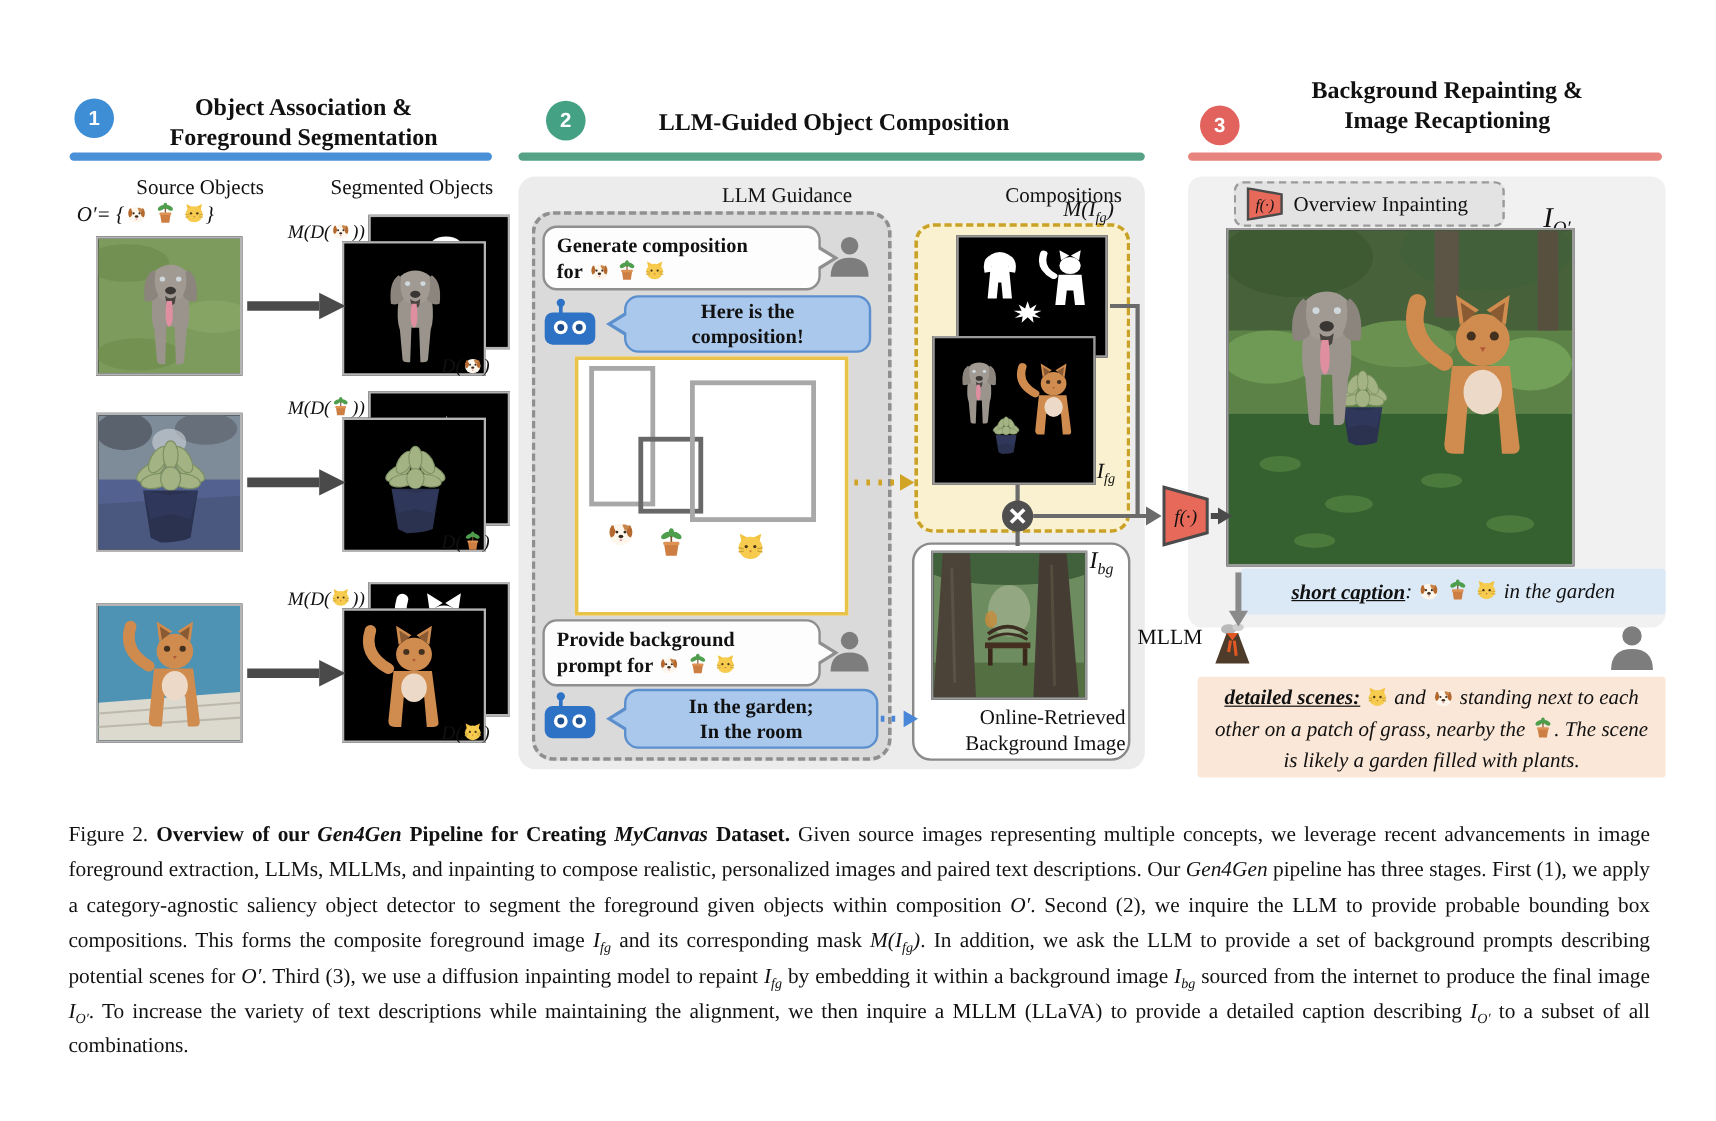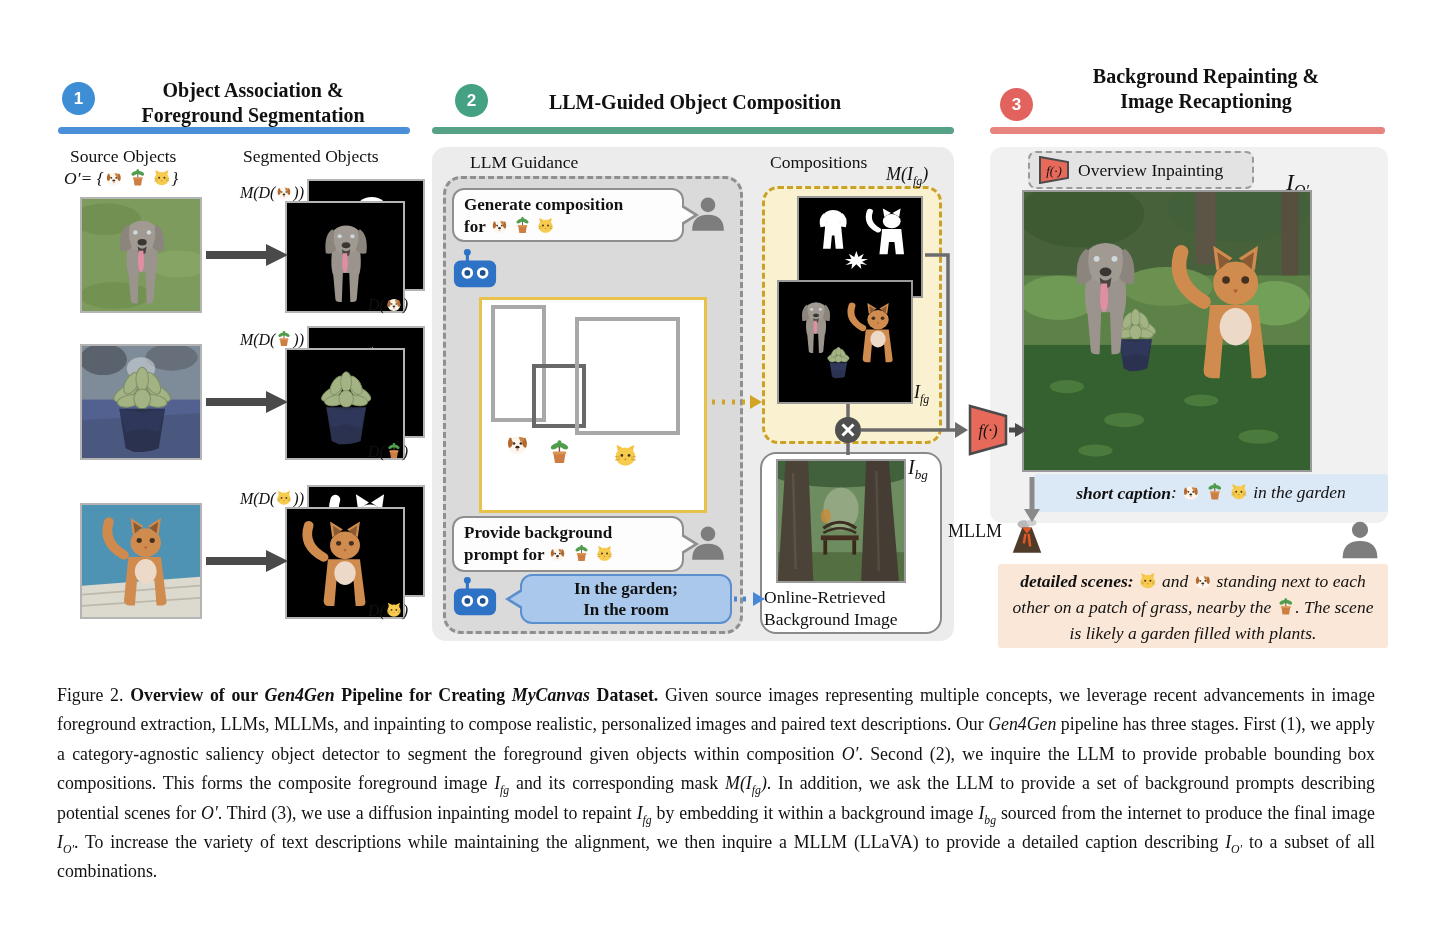--- a/index.html
+++ b/index.html
@@ -4,21 +4,21 @@
 <style>
   html,body{margin:0;padding:0;background:#fff;}
   .page{position:relative;width:1430px;height:934px;background:#ffffff;
         font-family:"Liberation Serif","DejaVu Serif",serif;color:#111;overflow:hidden;}
   .stage-circle{position:absolute;width:33px;height:33px;border-radius:50%;color:#fff;
         font-family:"Liberation Sans","DejaVu Sans",sans-serif;font-size:17px;font-weight:bold;
         display:flex;align-items:center;justify-content:center;}
   .stage-title{position:absolute;font-weight:bold;font-size:20px;line-height:25px;text-align:center;white-space:pre-line;}
   .stage-bar{position:absolute;height:7px;border-radius:4px;}
   .lbl{position:absolute;font-size:17.5px;}
-  .ctr{text-align:left;}
+  .ctr{text-align:right;}
   .math{font-style:italic;}
   sub{font-size:66%;line-height:0;}
   .panel{position:absolute;box-sizing:border-box;}
   .photo{position:absolute;border:2px solid #b4b4b4;box-sizing:border-box;background:#000;}
   .photo svg{display:block;width:100%;height:100%;}
   .bubble{position:absolute;box-sizing:border-box;border-radius:12px;font-weight:bold;font-size:17px;line-height:21.5px;}
   .bub-user{background:#fdfdfd;border:2px solid #8f8f8f;padding:4px 10px;}
   .bub-bot{background:#a9c8ec;border:2px solid #5c8fcd;text-align:center;display:flex;flex-direction:column;justify-content:center;}
   .tail-r::before{content:"";position:absolute;right:-17px;top:50%;margin-top:-10px;
         border:10px solid transparent;border-right:none;border-left:16px solid #8f8f8f;}
@@ -32,21 +32,21 @@
   .icon svg{display:block;width:100%;height:100%;}
   .emj{display:inline-block;width:1.12em;height:1.12em;vertical-align:-0.18em;}
   .emj svg{display:block;width:100%;height:100%;}
   .ccr{position:absolute;box-sizing:border-box;}
   .cc-icon{position:absolute;font-size:24px;line-height:1;}
   .fig-caption{position:absolute;left:57px;top:681px;width:1318px;font-size:17.8px;line-height:29.4px;text-align:justify;}
   .cseg.b{font-weight:bold;}
   .cseg.i{font-style:italic;}
   .cseg.bi{font-weight:bold;font-style:italic;}
   .cseg.m{font-style:italic;}
-  .bi-txt{font-weight:bold;font-style:italic;}
+  .bi-txt{font-weight:bold;font-style:italic;text-decoration:underline;}
   .i-txt{font-style:italic;}
   .overlay{position:absolute;left:0;top:0;pointer-events:none;}
 </style>
 </head>
 <body>
 
 <div class="page">
 
   <svg width="0" height="0" style="position:absolute">
     <defs>
@@ -314,20 +314,21 @@
     <svg viewBox="0 0 24 24">
         <circle cx="8" cy="2.8" r="1.8" fill="#2d72c4"></circle>
         <rect x="7.2" y="3.5" width="1.6" height="4" fill="#2d72c4"></rect>
         <rect x="1" y="7" width="22" height="14" rx="3.5" fill="#2d72c4"></rect>
         <circle cx="8" cy="13.5" r="3" fill="#fff"></circle>
         <circle cx="8" cy="13.5" r="1.5" fill="#1d4f8c"></circle>
         <circle cx="16" cy="13.5" r="3" fill="#fff"></circle>
         <circle cx="16" cy="13.5" r="1.5" fill="#1d4f8c"></circle>
       </svg>
   </div>
+  <div class="bubble bub-bot tail-l" style="left:520px;top:246px;width:206px;height:48px">Here is the<br>composition!</div>
 
   <div class="panel" style="left:479px;top:297px;width:228px;height:216px;background:#ffffff;border:3px solid #e9c349">
     <div class="ccr" style="left:9px;top:5px;width:55px;height:117px;border:4px solid #a8a8a8"></div>
     <div class="ccr" style="left:50px;top:64px;width:54px;height:64px;border:4px solid #686868"></div>
     <div class="ccr" style="left:93px;top:17px;width:105px;height:118px;border:4px solid #a8a8a8"></div>
     <div class="cc-icon" style="left:22px;top:130px"><span class="emj"><svg viewBox="0 0 24 24">
             <ellipse cx="12" cy="13.5" rx="8.6" ry="8" fill="#fdf6ec"></ellipse>
             <path d="M5 7 Q2.2 12 4.6 16 Q7.4 15.6 8 11 Q6.6 8.6 6.6 7 Z" fill="#b5692e"></path>
             <path d="M19 7 Q21.8 12 19.4 16 Q16.6 15.6 16 11 Q17.4 8.6 17.4 7 Z" fill="#b5692e"></path>
             <path d="M13 6.5 Q17 5.5 18.5 9 L15 11 Z" fill="#c8854a"></path>

